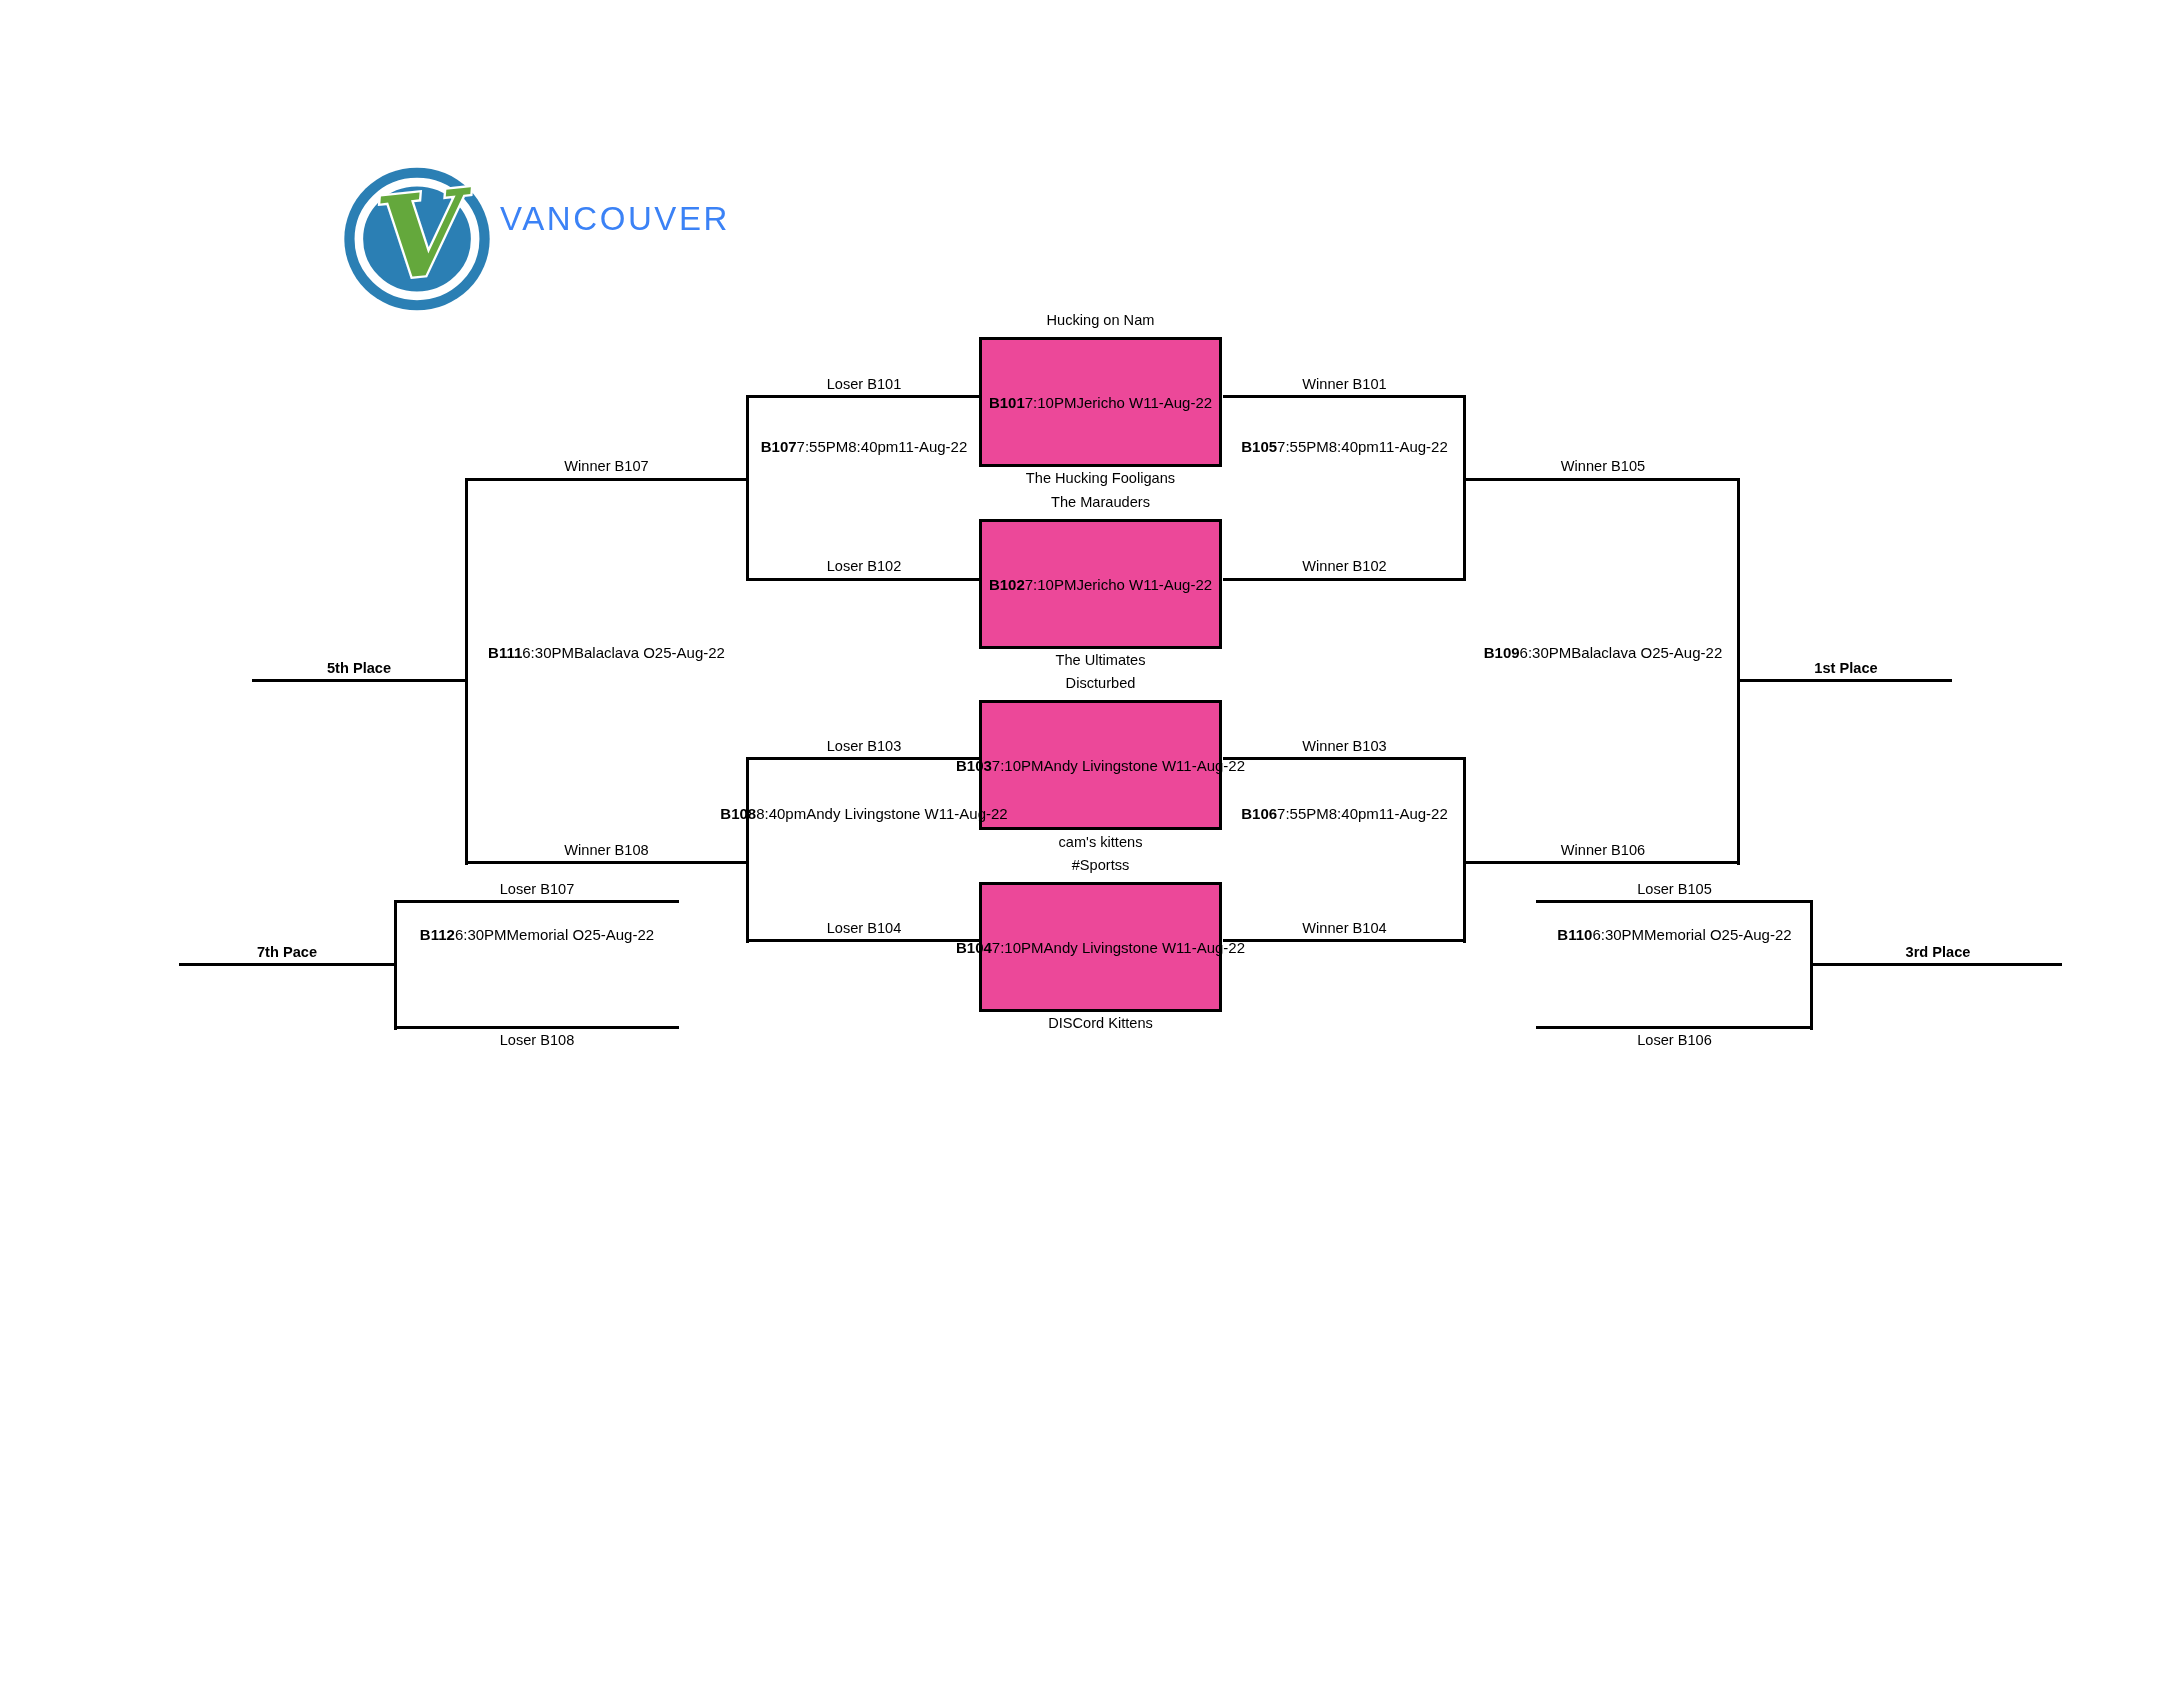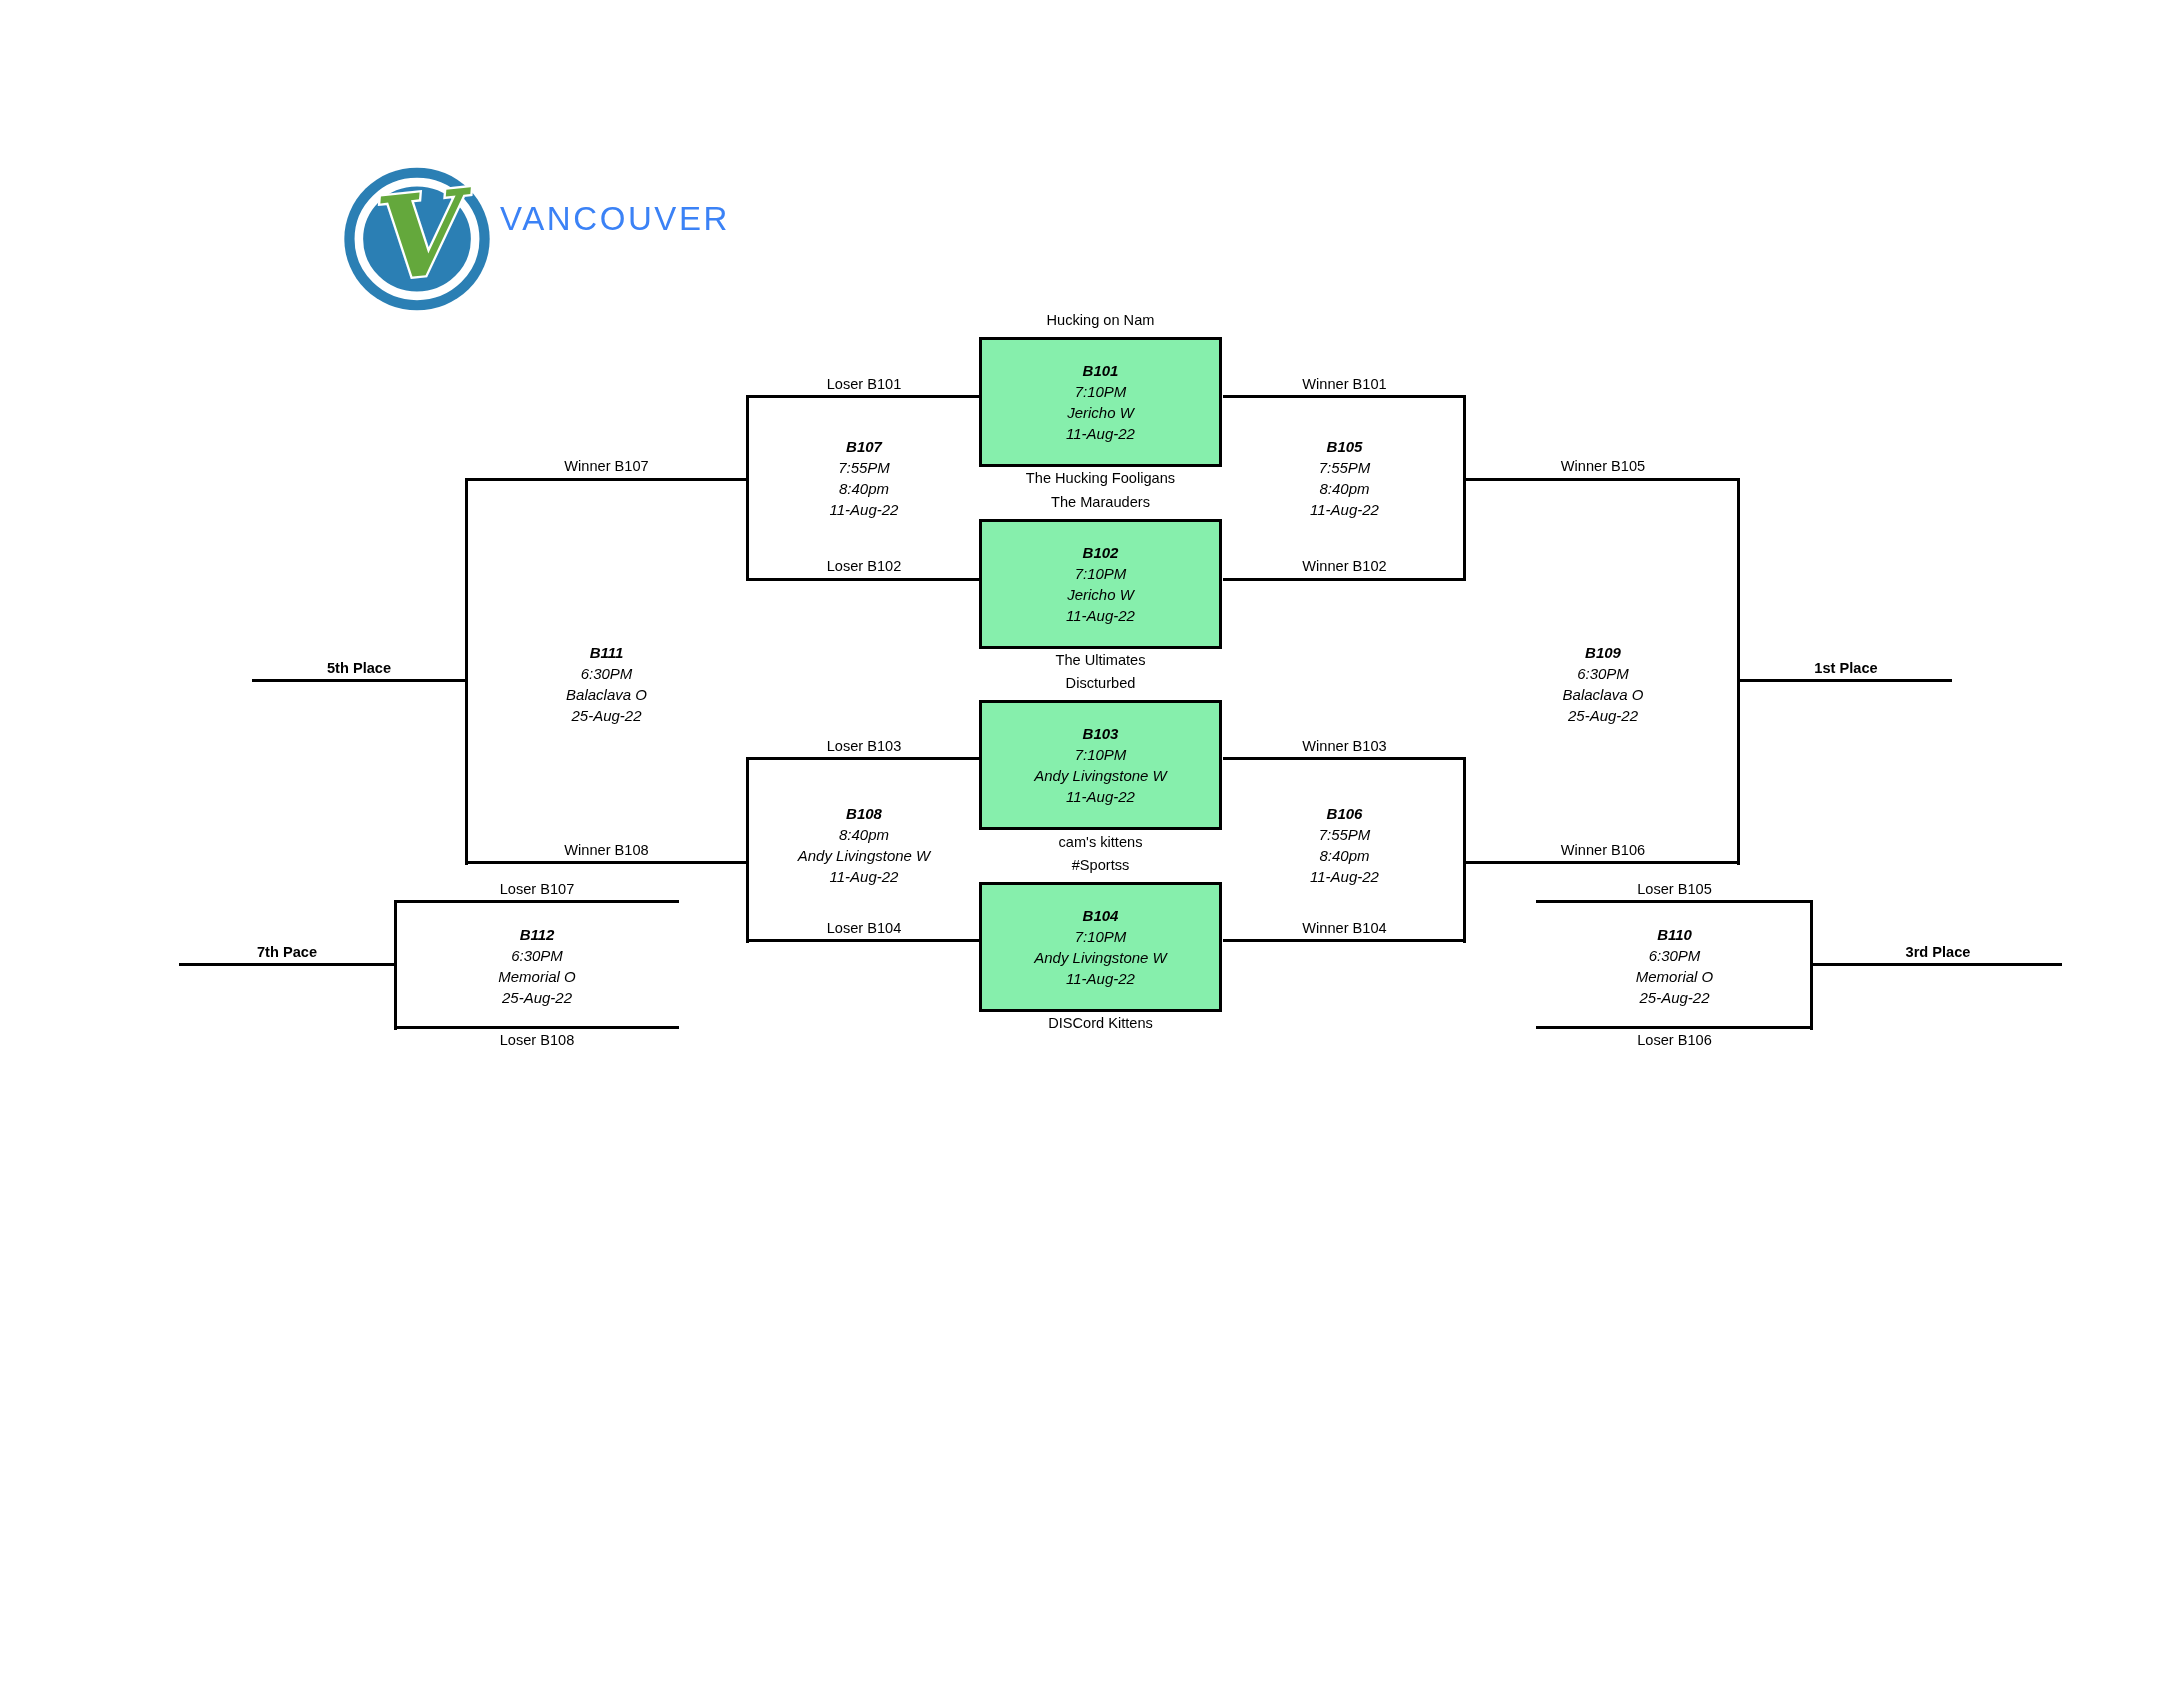--- a/index.html
+++ b/index.html
@@ -3,22 +3,22 @@
 <meta charset="utf-8">
 <style>
   html,body{margin:0;padding:0;background:#ffffff;}
   .canvas{position:relative;width:2183px;height:1687px;background:#ffffff;overflow:hidden;
           font-family:"Liberation Sans",sans-serif;color:#000;}
   
   .hl{position:absolute;height:3.3px;background:#000;}
   .vl{position:absolute;width:3.3px;background:#000;}
   
   .match-box{position:absolute;width:243px;height:130px;border:3.3px solid #000;box-sizing:border-box;
-             display:flex;flex-direction:column;justify-content:center;align-items:center;background:#86efac;font-style:italic;}
-  .match-text{position:absolute;display:flex;flex-direction:column;justify-content:center;align-items:center;font-style:italic;}
+             display:flex;justify-content:center;align-items:center;background:#ec4899;}
+  .match-text{position:absolute;display:flex;flex-direction:row;justify-content:center;align-items:center;}
   .mline{font-size:15px;line-height:21px;text-align:center;white-space:nowrap;}
   .mname{font-weight:bold;}
   .team-label{position:absolute;width:243px;text-align:center;font-size:14.6px;line-height:17px;white-space:nowrap;}
   .conn-label{position:absolute;text-align:center;font-size:14.6px;line-height:17px;white-space:nowrap;}
   .place-label{position:absolute;text-align:center;font-size:14.6px;line-height:17px;font-weight:bold;white-space:nowrap;}
   
   .title{position:absolute;left:1323px;top:237px;width:576px;text-align:center;
          font-size:33px;font-weight:bold;line-height:37px;}
   .logo{position:absolute;left:341px;top:164px;}
   .logo-wordmark-1{position:absolute;left:500px;top:200px;font-size:33px;letter-spacing:2.6px;

